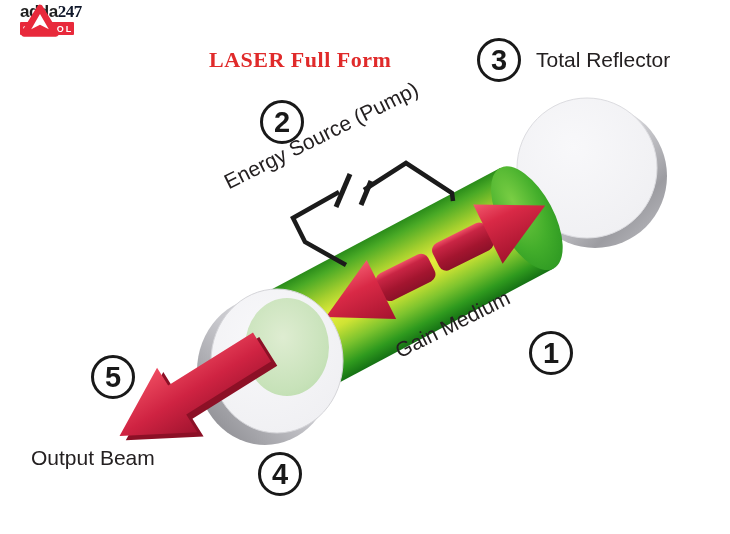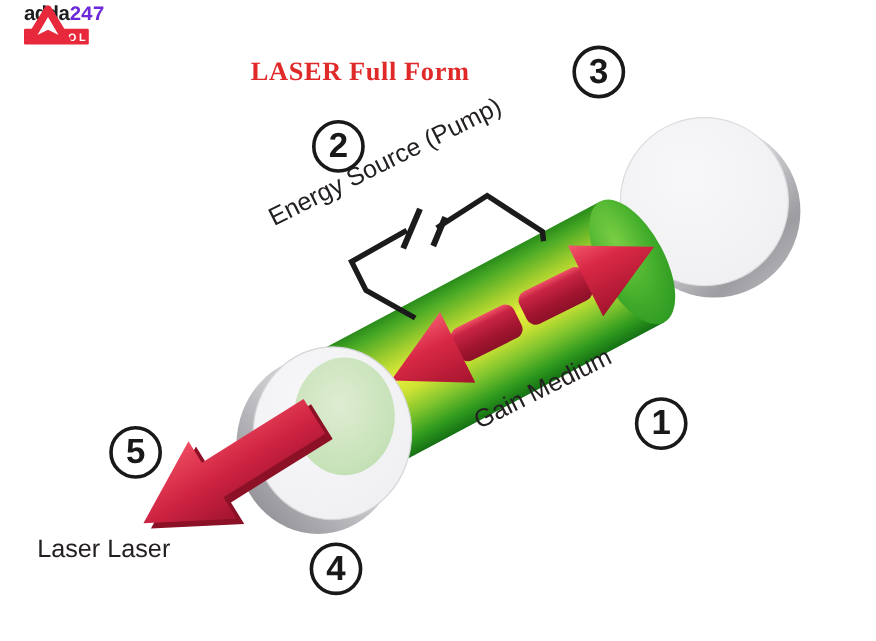--- a/index.html
+++ b/index.html
@@ -4,21 +4,21 @@
 <style>
   html,body{margin:0;padding:0;background:#ffffff;}
   #stage{
     position:relative;width:730px;height:534px;background:#ffffff;overflow:hidden;
     font-family:"Liberation Sans",sans-serif;color:#242021;
   }
   
   .logo{position:absolute;left:20px;top:4px;width:54px;text-align:center;}
   .logo-mark{display:block;margin:0 auto;}
   .logo-word{font-size:17px;font-weight:bold;letter-spacing:-0.5px;line-height:16px;color:#1e1e1e;white-space:nowrap;}
-  .logo-word .suffix{color:#6d28d9;font-family:Liberation Mono, monospace;font-weight:bold;}
+  .logo-word .suffix{color:#0f172a;font-family:Liberation Serif, serif;font-weight:bold;}
   .logo-banner{margin-top:2px;background:#e8293b;color:#ffffff;font-size:9px;font-weight:bold;
     letter-spacing:2px;padding:2px 0 1px 2px;border-radius:1px;}
   
   .title{position:absolute;left:209px;top:47px;font-family:"Liberation Serif",serif;
     font-weight:bold;font-size:22px;color:#e02a2a;letter-spacing:0.5px;white-space:nowrap;}
   
   .numcircle{position:absolute;width:44px;height:44px;border:3px solid #191919;border-radius:50%;
     background:#ffffff;display:flex;align-items:center;justify-content:center;
     font-size:29px;font-weight:bold;color:#191919;box-sizing:border-box;}
   #num1{left:529px;top:331px;}
@@ -143,17 +143,18 @@
   </div>
 
   <div class="title">LASER Full Form</div>
 
   <div class="numcircle" id="num1">1</div>
   <div class="numcircle" id="num2">2</div>
   <div class="numcircle" id="num3">3</div>
   <div class="numcircle" id="num4">4</div>
   <div class="numcircle" id="num5">5</div>
 
+  <div class="lbl" id="lbl-total">Total Reflector</div>
   <div class="lbl" id="lbl-energy">Energy Source (Pump)</div>
   <div class="lbl" id="lbl-gain">Gain Medium</div>
-  <div class="lbl" id="lbl-laser">Laser Laser</div>
+  <div class="lbl" id="lbl-laser">Output Beam</div>
 
 </div>
 
 </body></html>

